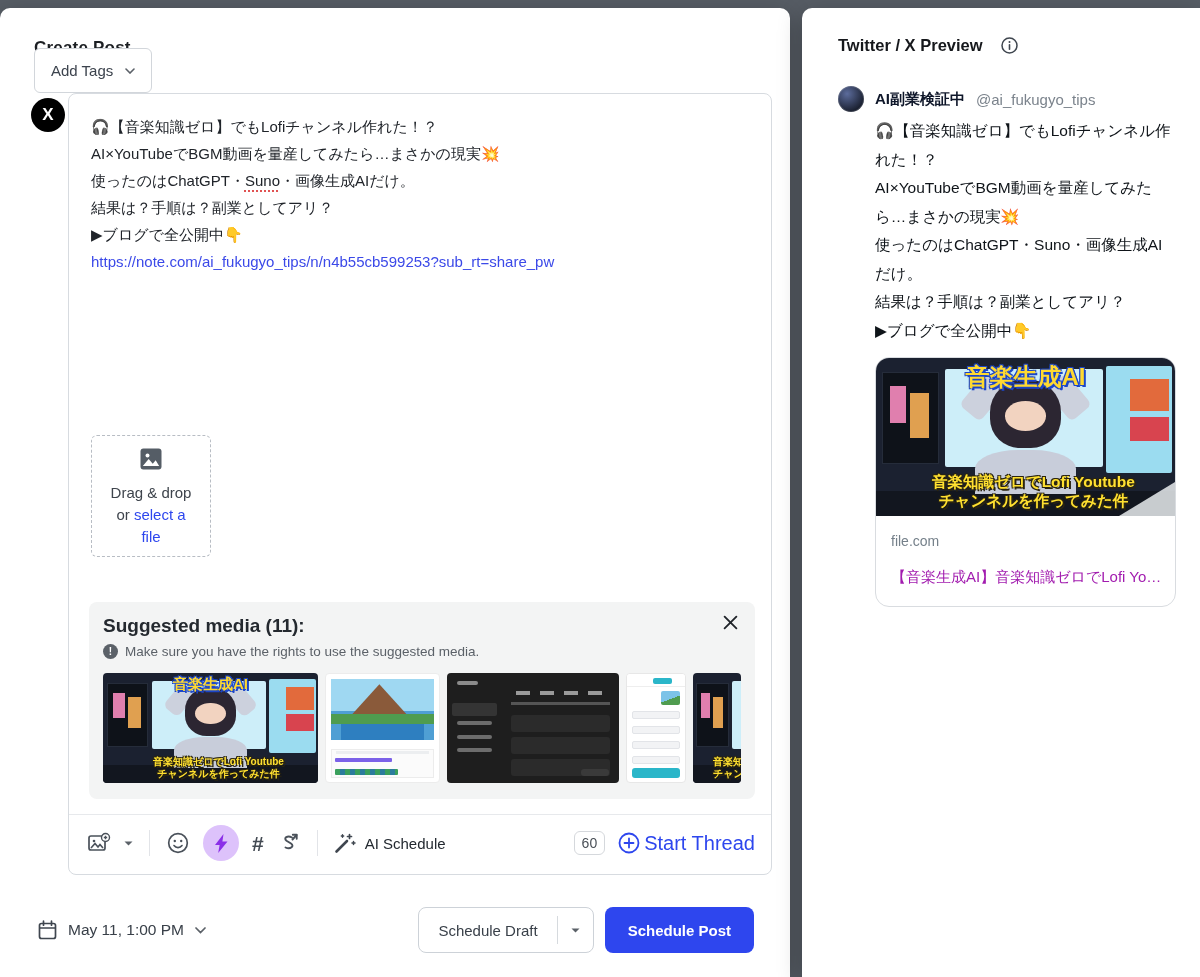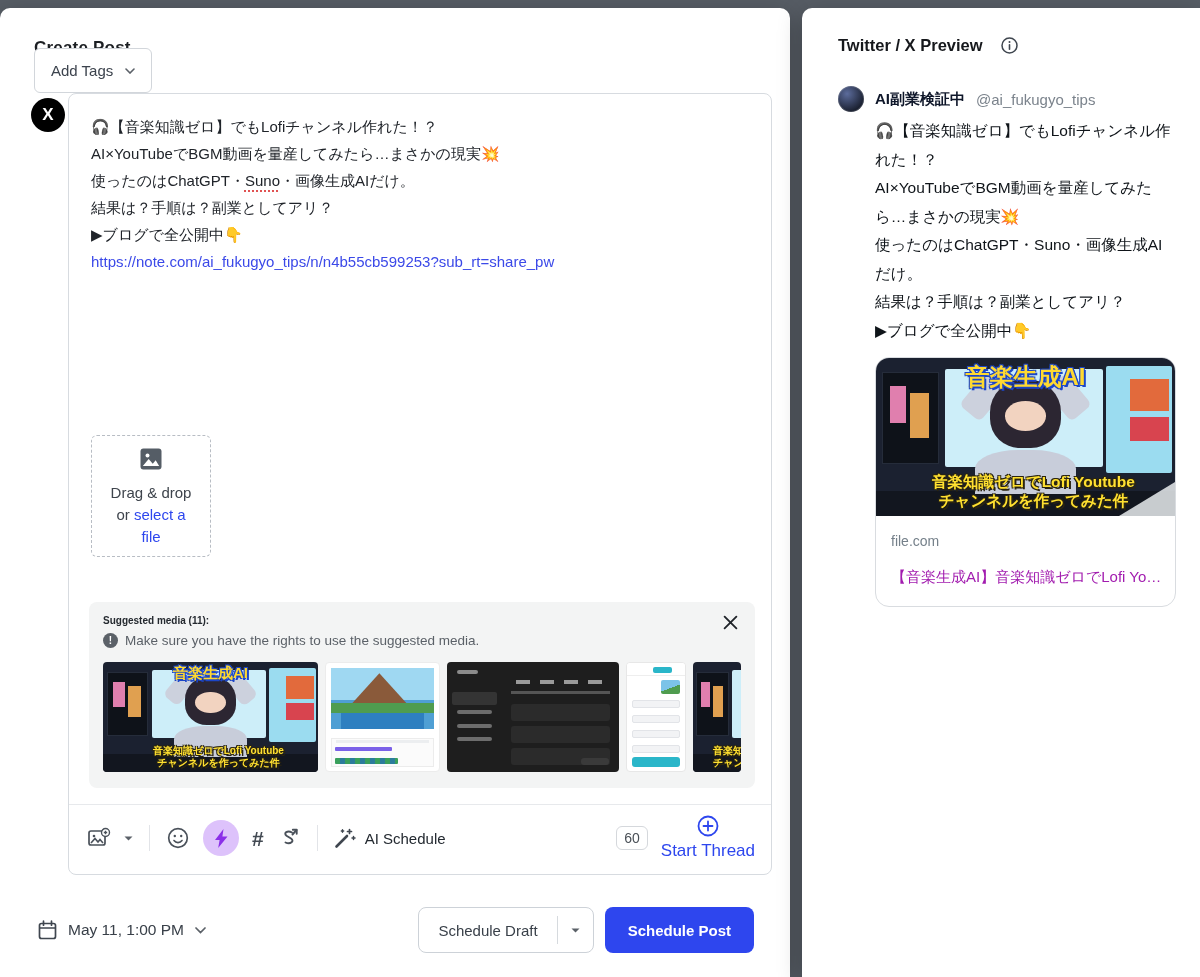--- a/index.html
+++ b/index.html
@@ -28,21 +28,21 @@
   .post-link { display:block; color:#3b49e8; text-decoration:none; cursor:pointer; }
   .misspell { text-decoration:underline dotted #e05252; text-decoration-thickness:2px; text-underline-offset:4px; }
 
   .dropzone { width:120px; height:122px; margin-left:22px; border:1px dashed #b8bdc4; border-radius:6px;
     display:flex; flex-direction:column; align-items:center; justify-content:center; gap:9px; cursor:pointer; }
   .dz-text { width:92px; text-align:center; font-size:15px; line-height:22px; color:#3e444c; }
   .select-link { color:#2d46ee; text-decoration:none; cursor:pointer; }
 
   
   .suggested { position:relative; margin:45px 16px 0 20px; background:#f3f4f4; border-radius:8px; padding:13px 14px 16px; }
-  .sm-title { font-size:10px; font-weight:700; color:#24292f; }
+  .sm-title { font-size:19px; font-weight:700; color:#24292f; }
   .sm-warning { display:flex; align-items:center; gap:7px; margin-top:7px; font-size:13.5px; color:#5b6168; }
   .alert-dot { flex:none; width:15px; height:15px; border-radius:50%; background:#5b6168; color:#fff; font-size:10px;
     font-weight:700; display:flex; align-items:center; justify-content:center; }
   .sm-close { position:absolute; top:9px; right:13px; background:none; border:none; cursor:pointer; padding:4px; }
 
   .sm-thumbs { display:flex; gap:7px; margin-top:14px; height:110px; }
   .thumb { position:relative; height:110px; border-radius:4px; overflow:hidden; flex:none; cursor:pointer; }
   .t1 { width:215px; }
   .t2 { width:115px; background:#fff; border:1px solid #ececec; }
   .t3 { width:172px; background:#1e1e1e; }
@@ -108,21 +108,21 @@
   .tb-left { display:flex; align-items:center; gap:13px; }
   .tb-div { width:1px; height:26px; background:#e2e4e8; margin:0 3px; }
   .tb-icon { background:none; border:none; cursor:pointer; display:flex; align-items:center; padding:0; }
   .bolt-wrap { width:36px; height:36px; border-radius:50%; background:#ddc2fb; display:flex; align-items:center; justify-content:center; }
   .hash-glyph { font-size:21px; font-weight:700; color:#434a53; line-height:1; }
   .ai-assist { display:flex; align-items:center; gap:9px; background:none; border:none; cursor:pointer;
     font-family:inherit; font-size:15px; font-weight:500; color:#232930; }
   .tb-right { margin-left:auto; display:flex; align-items:center; gap:13px; }
   .char-count { border:1px solid #d5d8dc; border-radius:6px; padding:3px 7px; font-size:14px; color:#4a5057; background:#fff; }
   .start-thread { display:flex; align-items:center; gap:4px; background:none; border:none; cursor:pointer;
-    font-family:inherit; font-size:17px; font-weight:500; color:#2d46ee;flex-direction:column; }
+    font-family:inherit; font-size:20px; font-weight:500; color:#2d46ee; }
 
   
   .schedule-bar { display:flex; align-items:center; padding:0 36px 0 38px; margin-top:32px; }
   .when { display:flex; align-items:center; gap:11px; font-size:15.5px; color:#394049; background:none; border:none;
     cursor:pointer; font-family:inherit; }
   .actions { margin-left:auto; display:flex; gap:11px; }
   .split-btn { display:flex; align-items:center; height:46px; background:#fff; border:1px solid #cdd2d8; border-radius:8px;
     font-size:15px; color:#394049; cursor:pointer; }
   .split-label { padding:0 19px; }
   .split-sep { width:1px; height:28px; background:#d6dade; }

